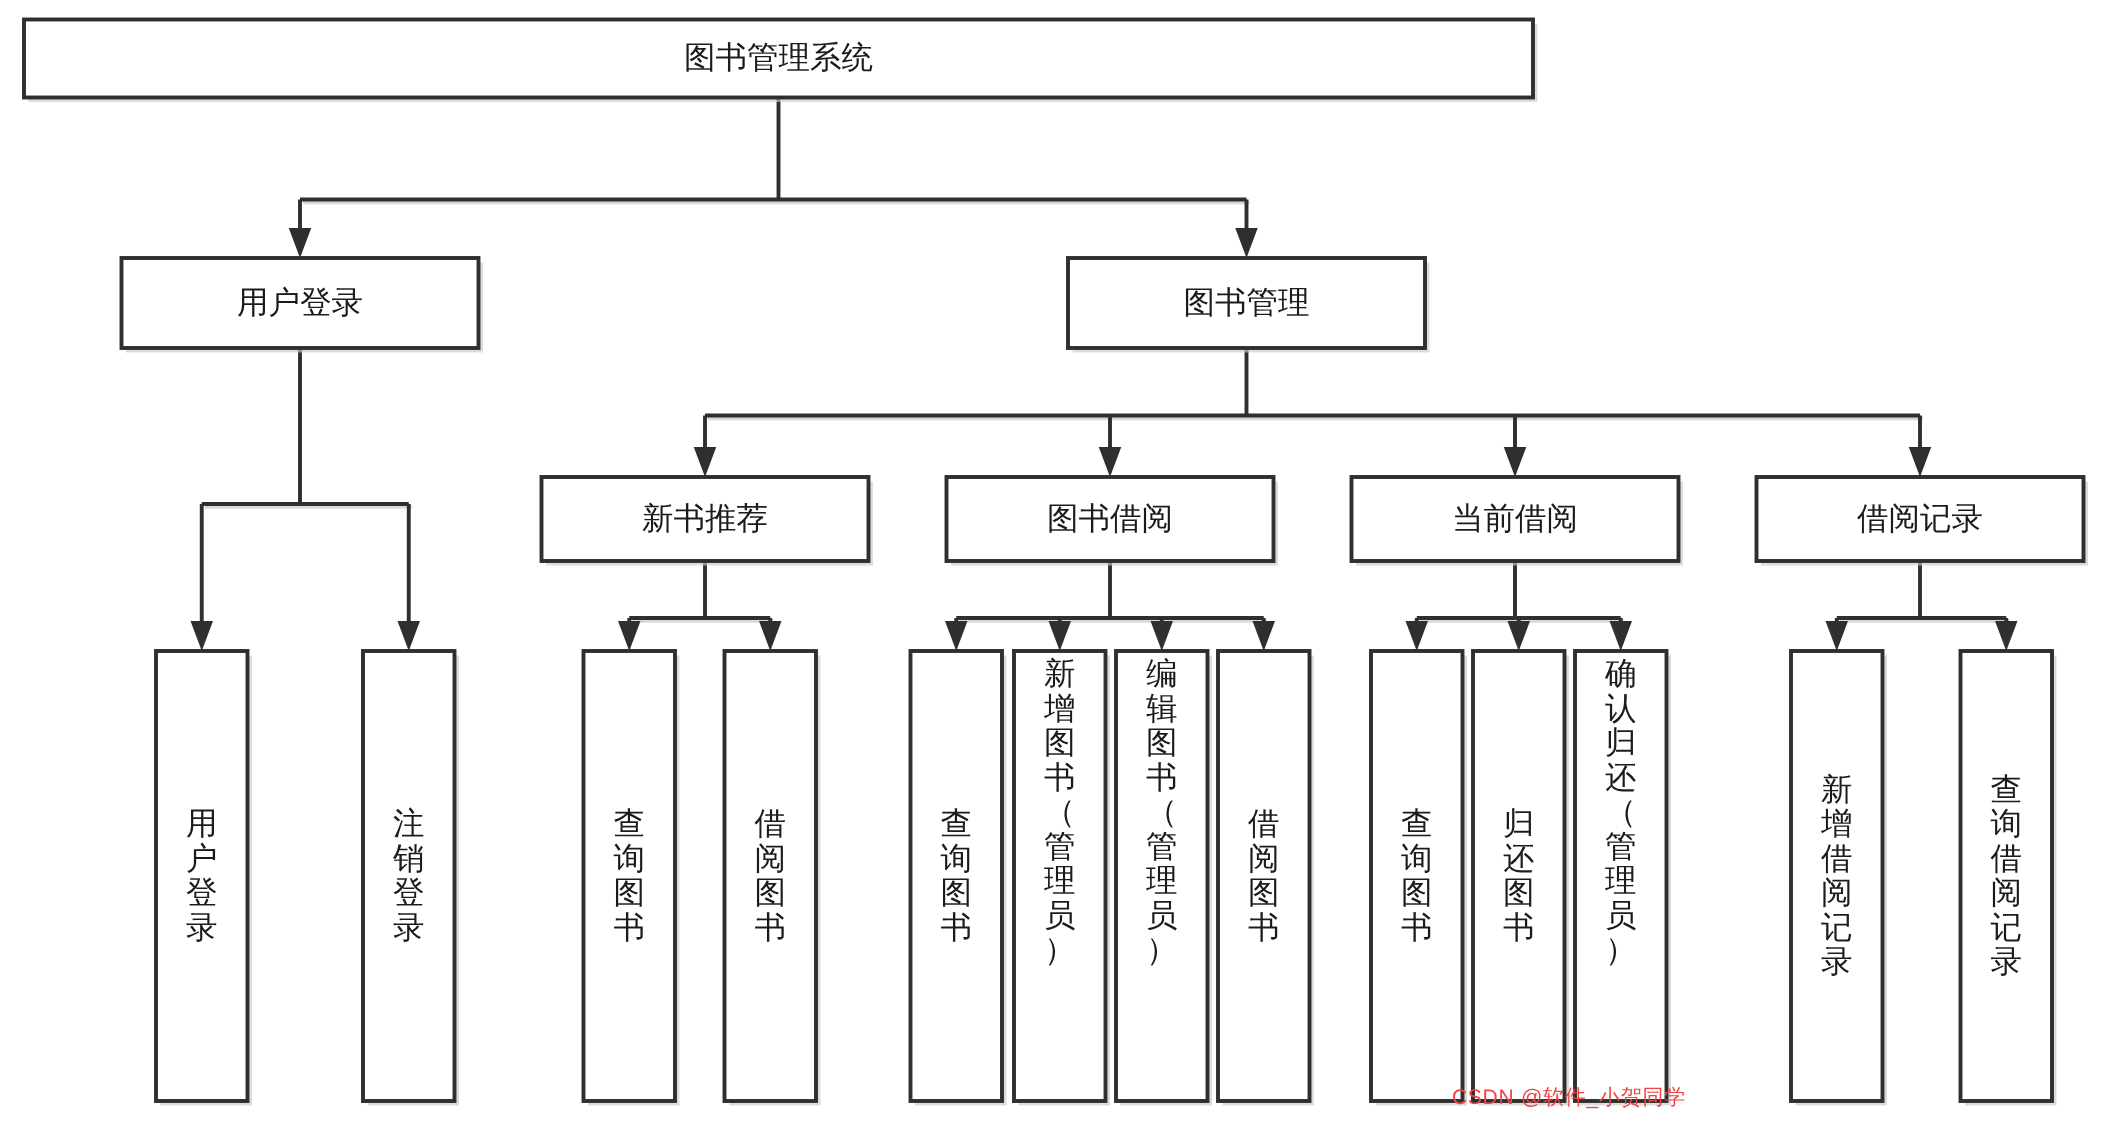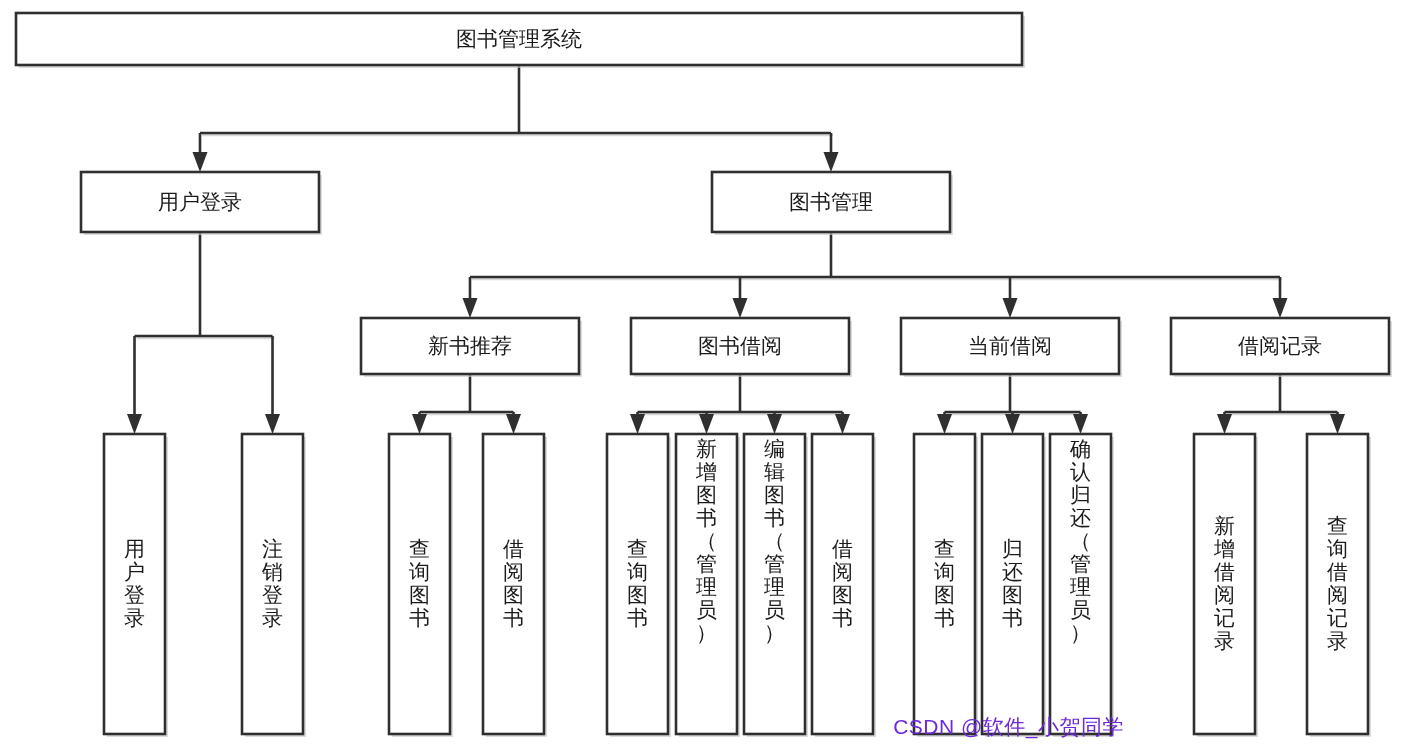--- a/index.html
+++ b/index.html
@@ -61,22 +61,22 @@
     font-family: "Liberation Sans", "DejaVu Sans", sans-serif;
     font-size: 21px;
     fill: #1b1b1b;
     text-anchor: middle;
   }
   .watermark {
     position: absolute;
     right: 8px;
     bottom: 6px;
     font-family: "Liberation Sans", "DejaVu Sans", sans-serif;
-    font-size: 21px;
-    color: #6d28d9;
+    font-size: 14px;
+    color: #ef4444;
     letter-spacing: 0.5px;
     white-space: nowrap;
     user-select: none;
   }
 </style>
 </head>
 <body>
 
 <div id="diagram-root">
   <svg id="flow-svg" viewBox="0 0 1405 747" xmlns="http://www.w3.org/2000/svg">

